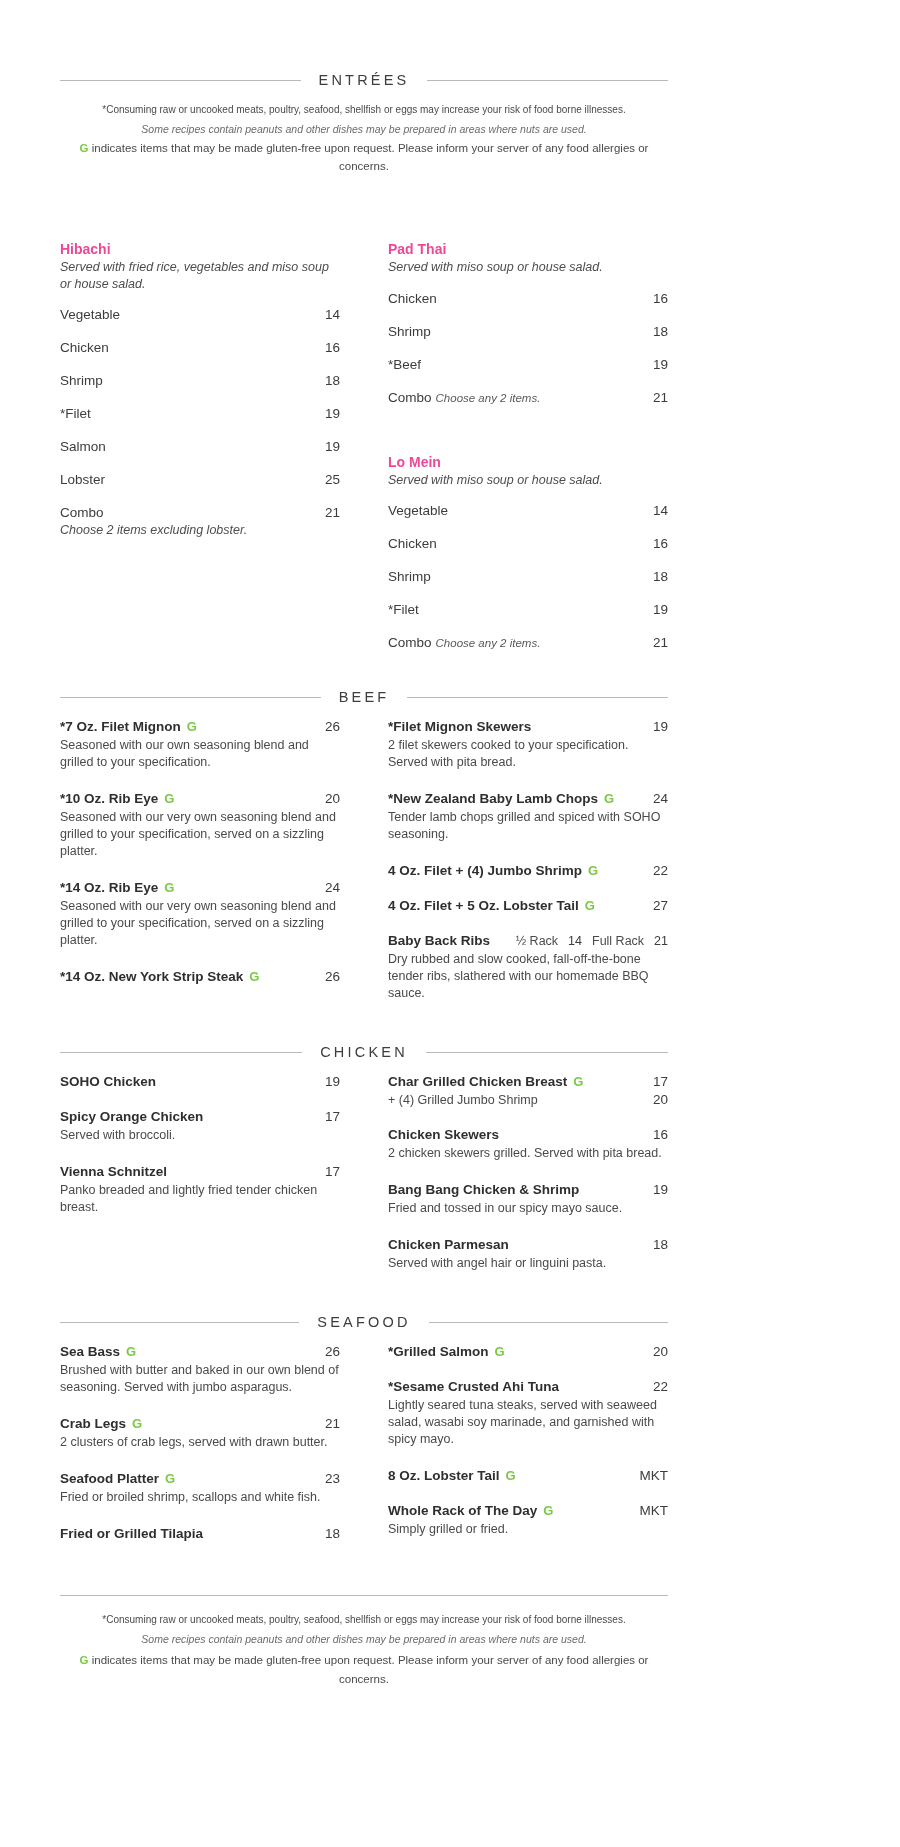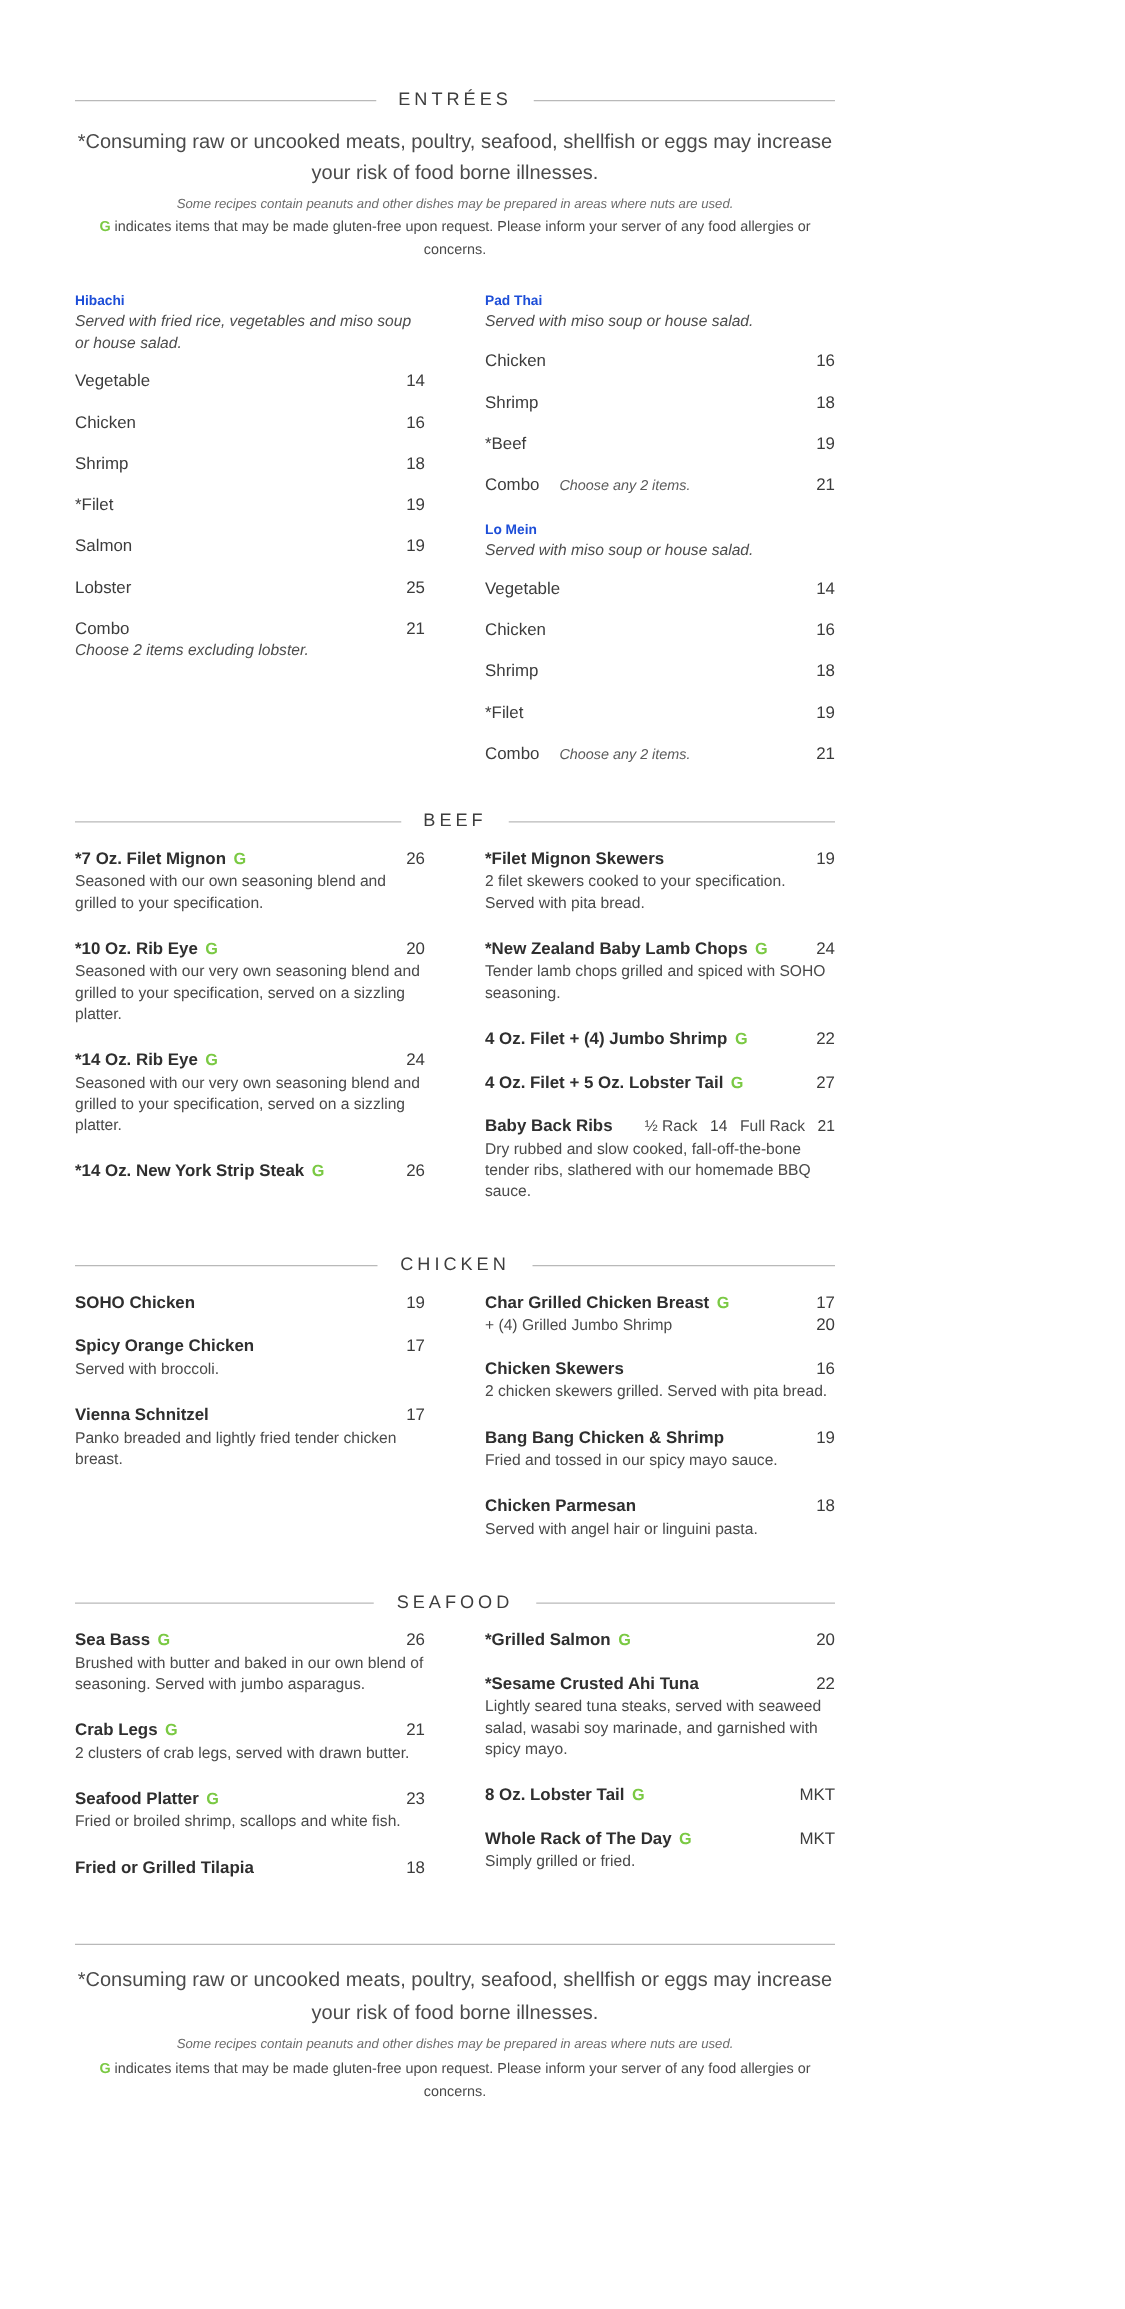--- a/index.html
+++ b/index.html
@@ -42,21 +42,21 @@
     font-weight: 400;
   }
 
   
   .notes {
     text-align: center;
     margin: 12px 0 26px 0;
     line-height: 1.55;
   }
   .note-1 {
-    font-size: 16px;
+    font-size: 10px;
     color: #4a4a4a;
   }
   .note-2 {
     font-size: 10.5px;
     font-style: italic;
     color: #6b6b6b;
     margin-top: 3px;
   }
   .note-3 {
     font-size: 11.5px;
@@ -76,24 +76,25 @@
   .col {
     flex: 1 1 0;
     min-width: 0;
   }
 
   
   .group {
     margin-bottom: 8px;
   }
   .group-title {
-    font-size: 11px;
+    font-size: 14px;
     font-weight: 700;
-    color: #1d4ed8;
+    color: #ec4899;
     margin-bottom: 2px;
+    margin-top: 40px;
   }
   .group-desc {
     font-size: 12.5px;
     font-style: italic;
     color: #4d4d4d;
     line-height: 1.32;
     margin-bottom: 6px;
   }
 
   
@@ -110,21 +111,21 @@
   .prow .pr {
     flex: 0 0 auto;
     font-size: 13.5px;
     color: #3c3c3c;
     padding-left: 12px;
   }
   .prow .sub {
     font-size: 11.5px;
     font-style: italic;
     color: #5a5a5a;
-    padding-left: 16px;
+    padding-left: 4px;
   }
   .prow-note {
     font-size: 12.5px;
     font-style: italic;
     color: #4d4d4d;
     margin-top: -6px;
     padding-bottom: 6px;
   }
 
   

